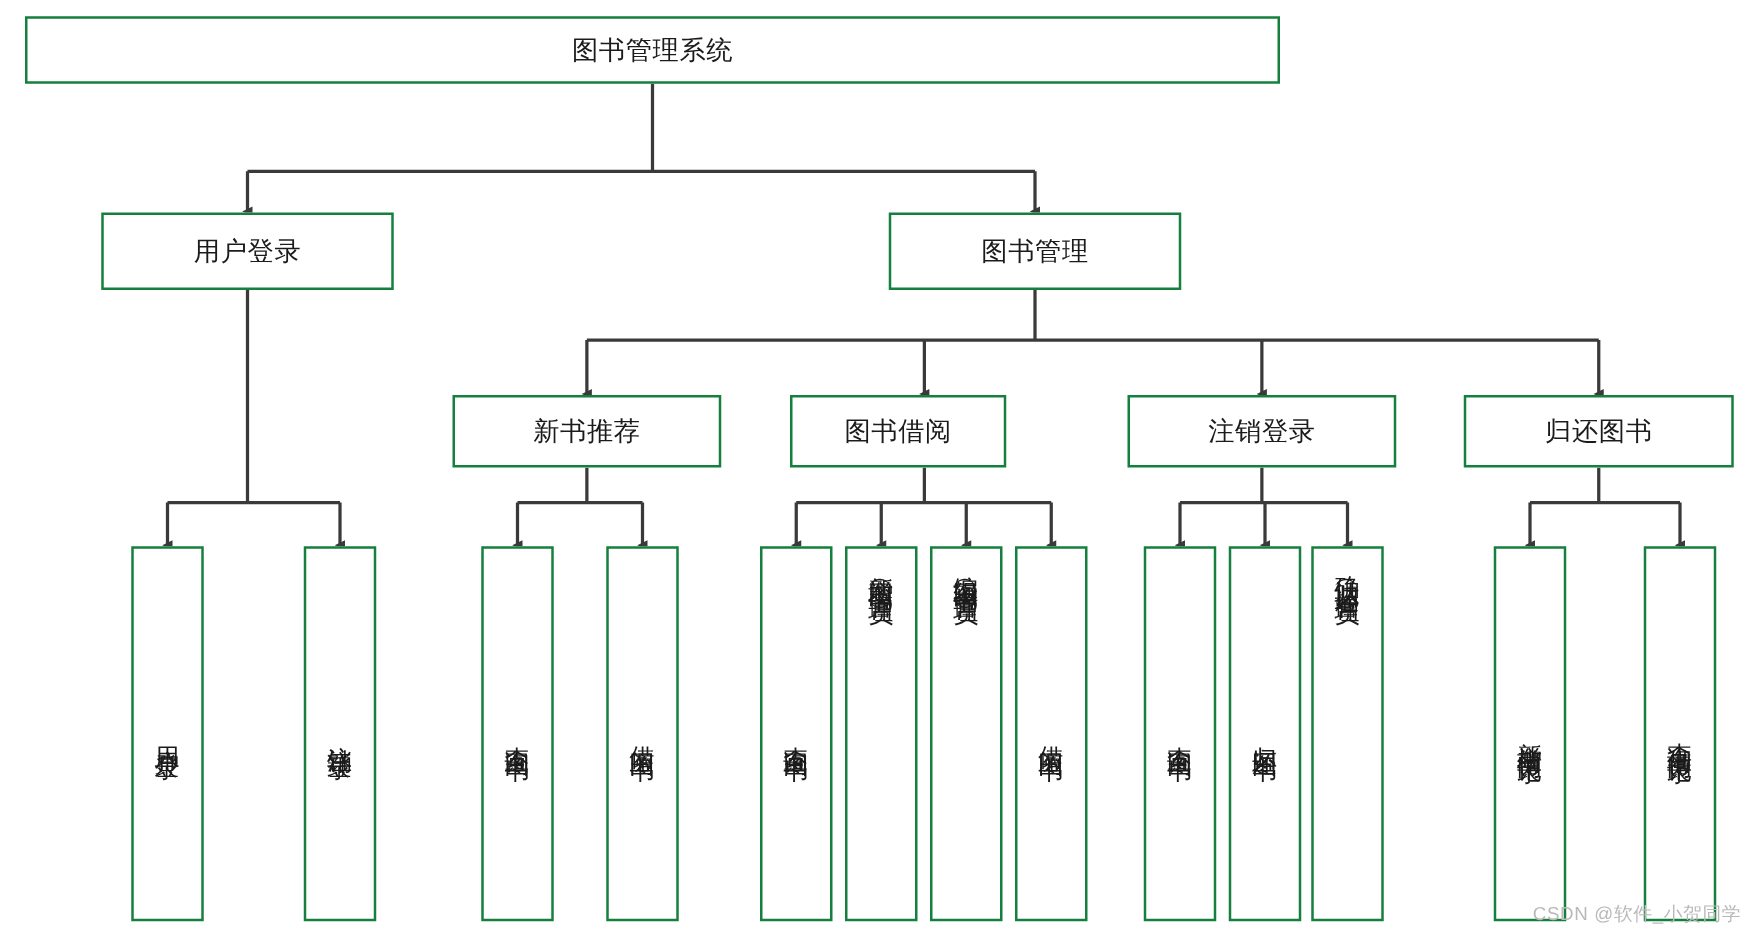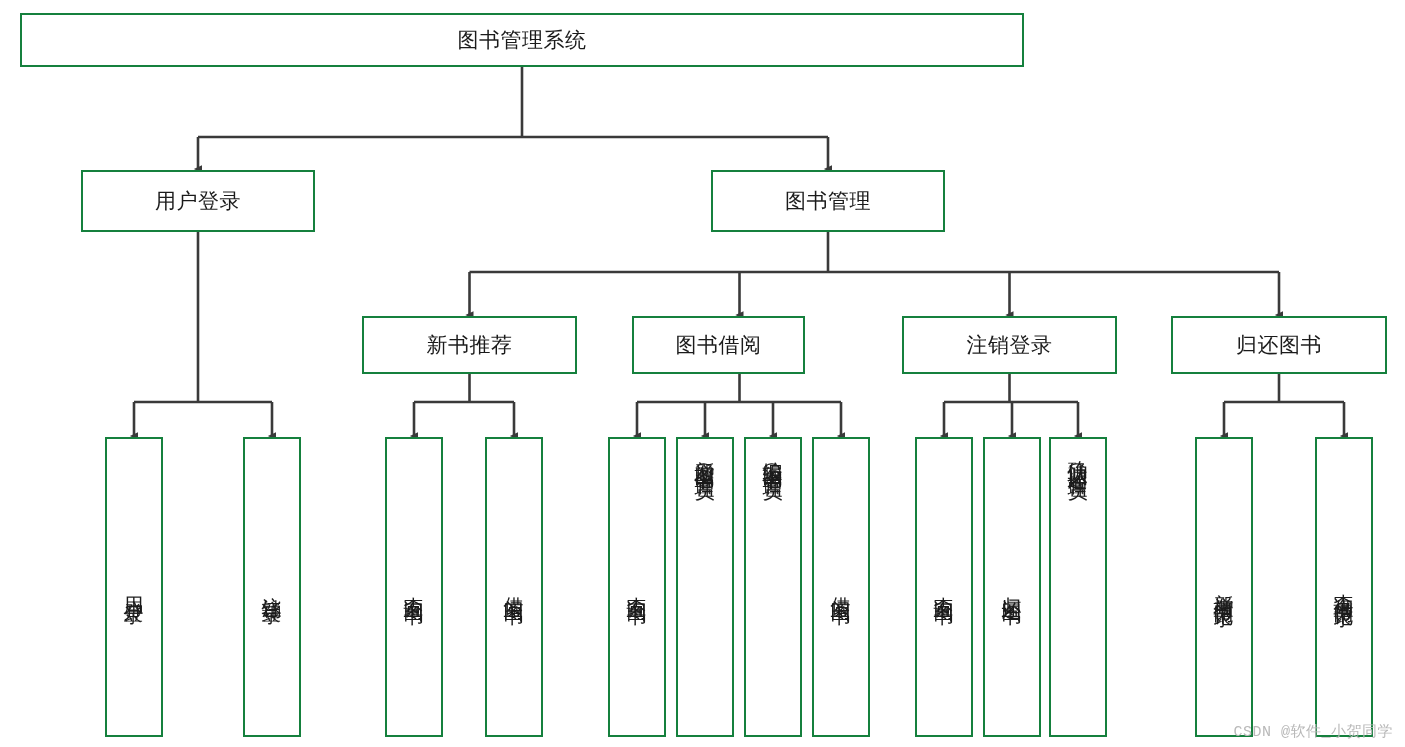--- a/index.html
+++ b/index.html
@@ -69,21 +69,21 @@
   .node-v.center-text {
     align-items: center;
     padding-top: 0;
   }
   #watermark {
     position: absolute;
     right: 12px;
     bottom: 6px;
     font-size: 15px;
     color: #b9b9b9;
-    font-family: Liberation Mono, monospace;
+    font-family: Liberation Sans, sans-serif;
     letter-spacing: 0.5px;
     pointer-events: none;
     white-space: pre;
   }
 </style>
 </head>
 <body>
 
 <div id="diagram-root">
 

